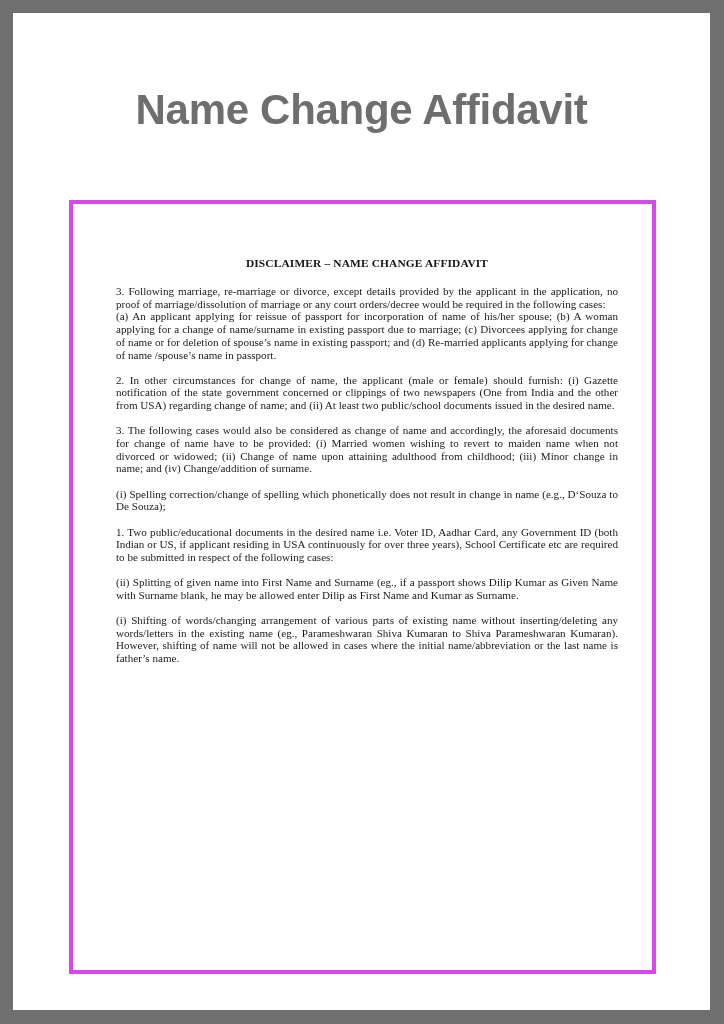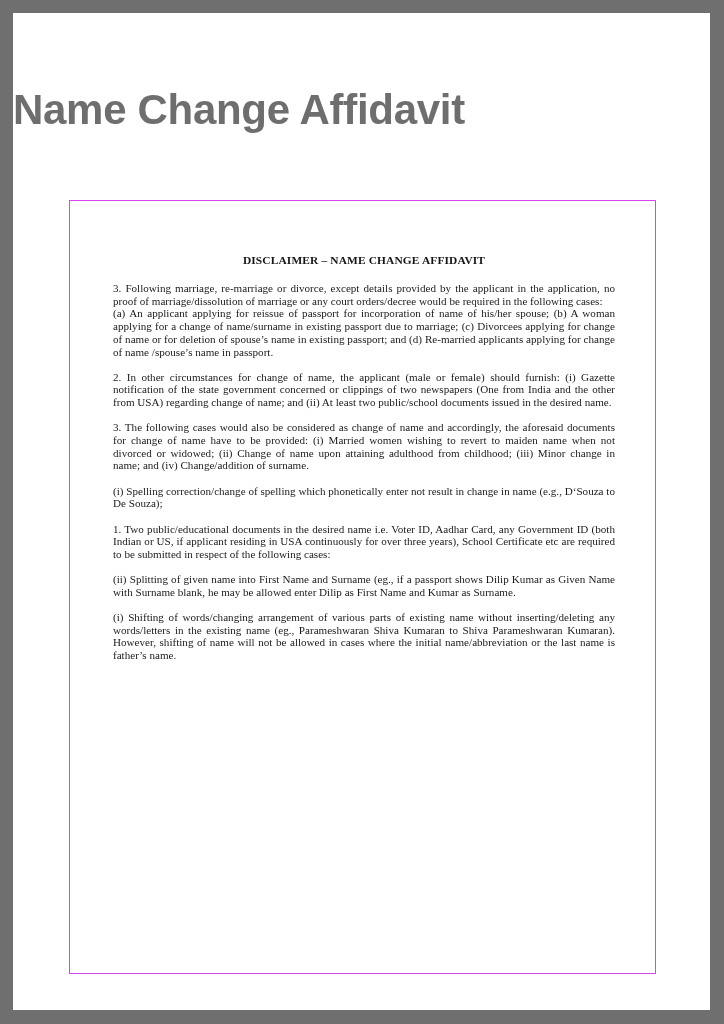--- a/index.html
+++ b/index.html
@@ -35,38 +35,38 @@
     height: 997px;
     background: #ffffff;
   }
 
   
   .page-title {
     position: absolute;
     left: 0;
     top: 72px;
     width: 697px;
-    text-align: left;
+    text-align: center;
     font-family: "Liberation Sans", "DejaVu Sans", sans-serif;
     font-weight: bold;
     font-size: 42px;
     line-height: 50px;
     letter-spacing: -0.3px;
     color: #6e6e6e;
     white-space: nowrap;
   }
 
   
   .doc-box {
     position: absolute;
     left: 56px;
     top: 187px;
     width: 587px;
     height: 774px;
-    border: 1px solid #d946ef;
+    border: 4px solid #d946ef;
     background: #ffffff;
   }
 
   .doc-inner {
     position: absolute;
     left: 43px;
     top: 52px;
     width: 502px;
   }
 
@@ -110,21 +110,21 @@
 
         <p class="doc-para tight">3. Following marriage, re-marriage or divorce, except details provided by the applicant in the application, no proof of marriage/dissolution of marriage or any court orders/decree would be required in the following cases:</p>
 
         <p class="doc-para">(a) An applicant applying for reissue of passport for incorporation of name of his/her spouse; (b) A woman applying for a change of name/surname in existing passport due to marriage; (c) Divorcees applying for change of name or for deletion of spouse’s name in existing passport; and (d) Re-married applicants applying for change of name /spouse’s name in passport.</p>
 
         <p class="doc-para">2. In other circumstances for change of name, the applicant (male or female) should furnish: (i) Gazette notification of the state government concerned or clippings of two newspapers (One from India and the other from USA) regarding change of name; and (ii) At least two public/school documents issued in the desired name.</p>
 
         <p class="doc-para">3. The following cases would also be considered as change of name and accordingly, the aforesaid documents for change of name have to be provided: (i) Married women wishing to revert to maiden name when not divorced or widowed; (ii) Change of name upon attaining adulthood from childhood; (iii) Minor change in name; and (iv) Change/addition of surname.</p>
 
 
-        <p class="doc-para">(i) Spelling correction/change of spelling which phonetically enter not result in change in name (e.g., D‘Souza to De Souza);</p>
+        <p class="doc-para">(i) Spelling correction/change of spelling which phonetically does not result in change in name (e.g., D‘Souza to De Souza);</p>
 
 
         <p class="doc-para">1. Two public/educational documents in the desired name i.e. Voter ID, Aadhar Card, any Government ID (both Indian or US, if applicant residing in USA continuously for over three years), School Certificate etc are required to be submitted in respect of the following cases:</p>
 
         <p class="doc-para">(ii) Splitting of given name into First Name and Surname (eg., if a passport shows Dilip Kumar as Given Name with Surname blank, he may be allowed enter Dilip as First Name and Kumar as Surname.</p>
 
         <p class="doc-para">(i) Shifting of words/changing arrangement of various parts of existing name without inserting/deleting any words/letters in the existing name (eg., Parameshwaran Shiva Kumaran to Shiva Parameshwaran Kumaran). However, shifting of name will not be allowed in cases where the initial name/abbreviation or the last name is father’s name.</p>
 
       </div>
     </div>

